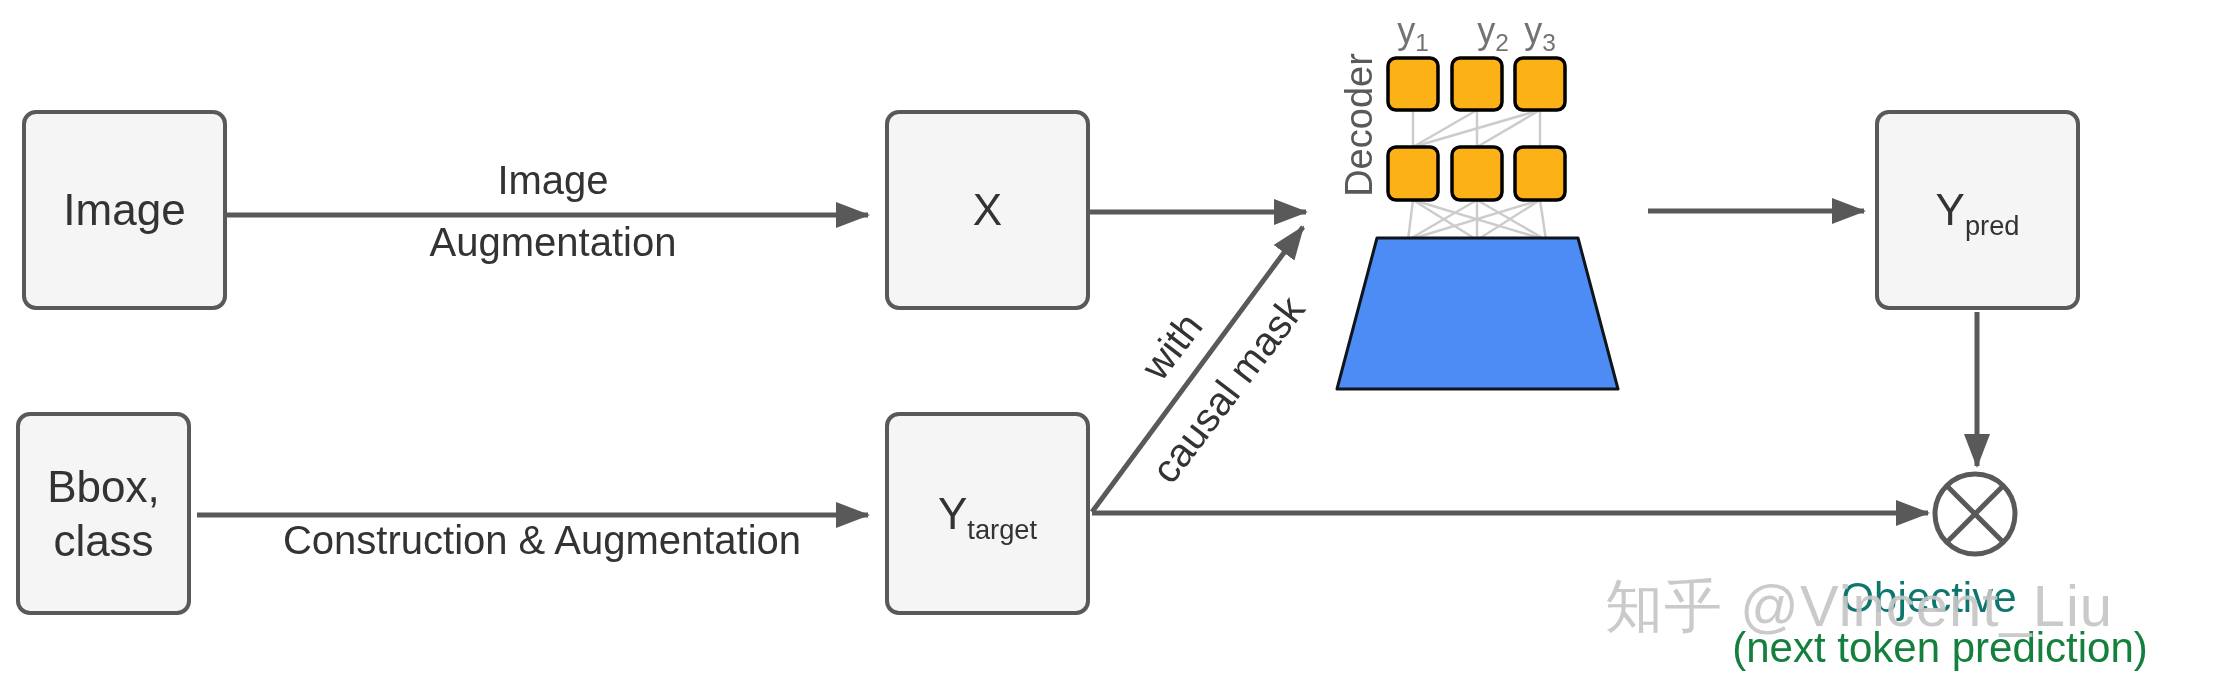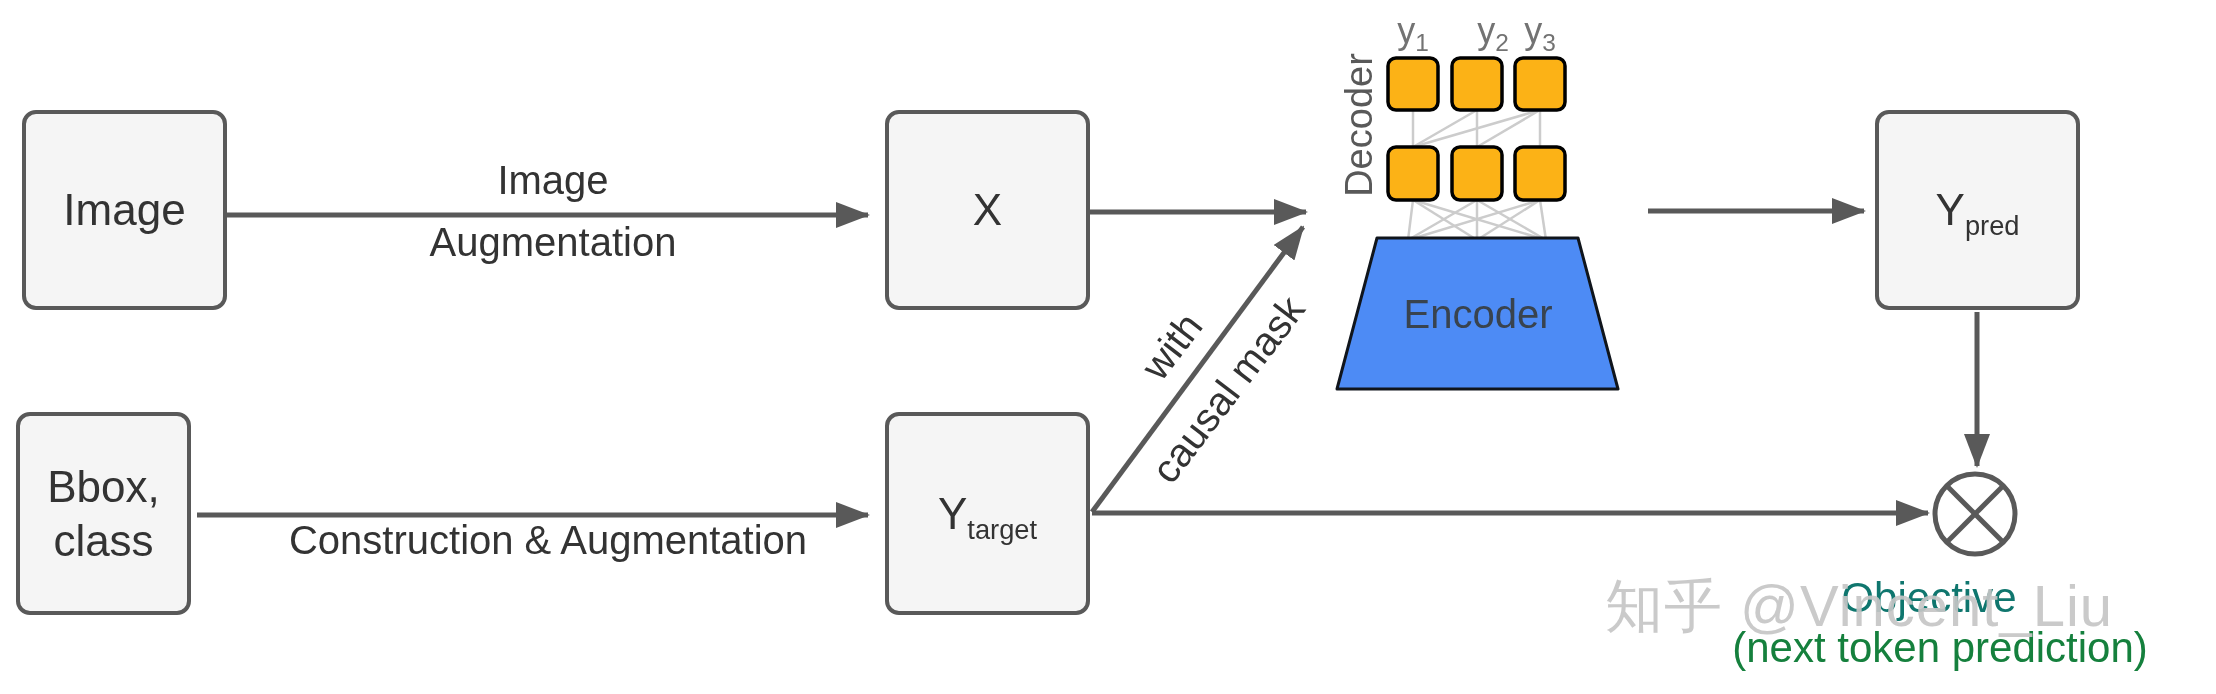--- a/index.html
+++ b/index.html
@@ -120,29 +120,28 @@
     <span><span>Y</span><sub>target</sub></span>
   </div>
 
   <div class="node" style="left:1875px;top:110px;width:205px;height:200px;">
     <span><span>Y</span><sub>pred</sub></span>
   </div>
 
   <div class="lbl" style="left:283px;top:158px;width:540px;">Image</div>
   <div class="lbl" style="left:283px;top:220px;width:540px;">Augmentation</div>
 
-  <div class="lbl" style="left:278px;top:518px;width:540px;">Construction &amp; Augmentation</div>
+  <div class="lbl" style="left:272px;top:518px;width:540px;">Construction &amp; Augmentation</div>
 
   <div class="causal">
     <div>with</div>
     <div>causal mask</div>
   </div>
 
   <div class="decoder-lbl">Decoder</div>
-  <div class="encoder-lbl">Encoder</div>
 
   <div class="ylab" style="left:1413px;"><span>y</span><sub>1</sub></div>
   <div class="ylab" style="left:1477px;margin-left:16px;"><span>y</span><sub>2</sub></div>
   <div class="ylab" style="left:1540px;text-align:center;"><span>y</span><sub>3</sub></div>
 
   <div class="objective-title">Objective</div>
   <div class="objective-note">(next token prediction)</div>
 
   <div class="watermark">知乎 @Vincent_Liu</div>
 

